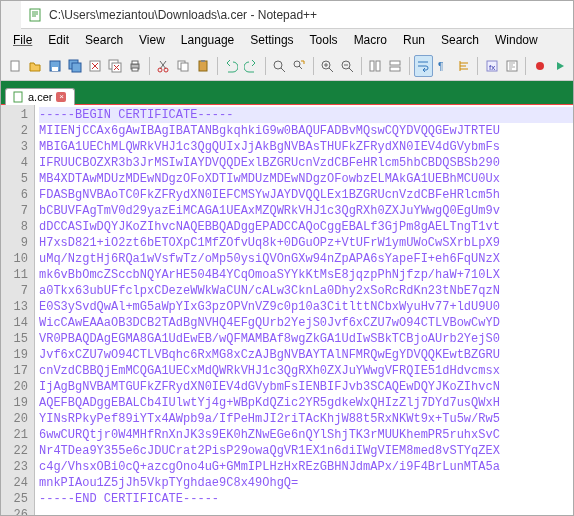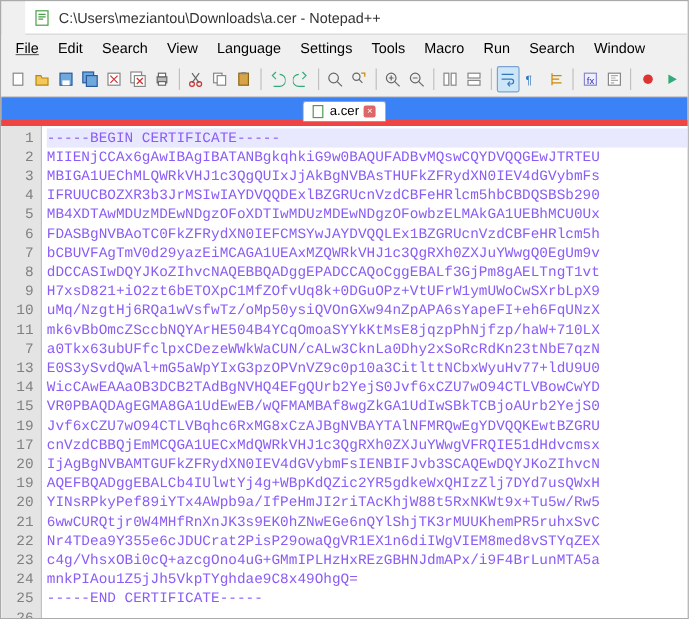--- a/index.html
+++ b/index.html
@@ -67,27 +67,26 @@
   .tb-sep {
     width: 1px; height: 18px;
     background: #c0c0c0;
     margin: 0 3px;
   }
   .tb-btn.active {
     border-color: #7da2ce;
     background: #cde6f7;
   }
   .tabbar {
-    background: #3b82f6;
+    background: #15803d;
     height: 24px;
     display: flex;
     align-items: flex-end;
     padding: 0 4px;
-    border-bottom: 5px solid #ef4444;
-    justify-content: center;
+    border-bottom: 1px solid #ef4444;
   }
   .tab {
     background: #fff;
     border: 1px solid #a0a0a0;
     border-bottom: none;
     padding: 2px 8px 2px 6px;
     font-size: 11px;
     display: flex;
     align-items: center;
     gap: 4px;

